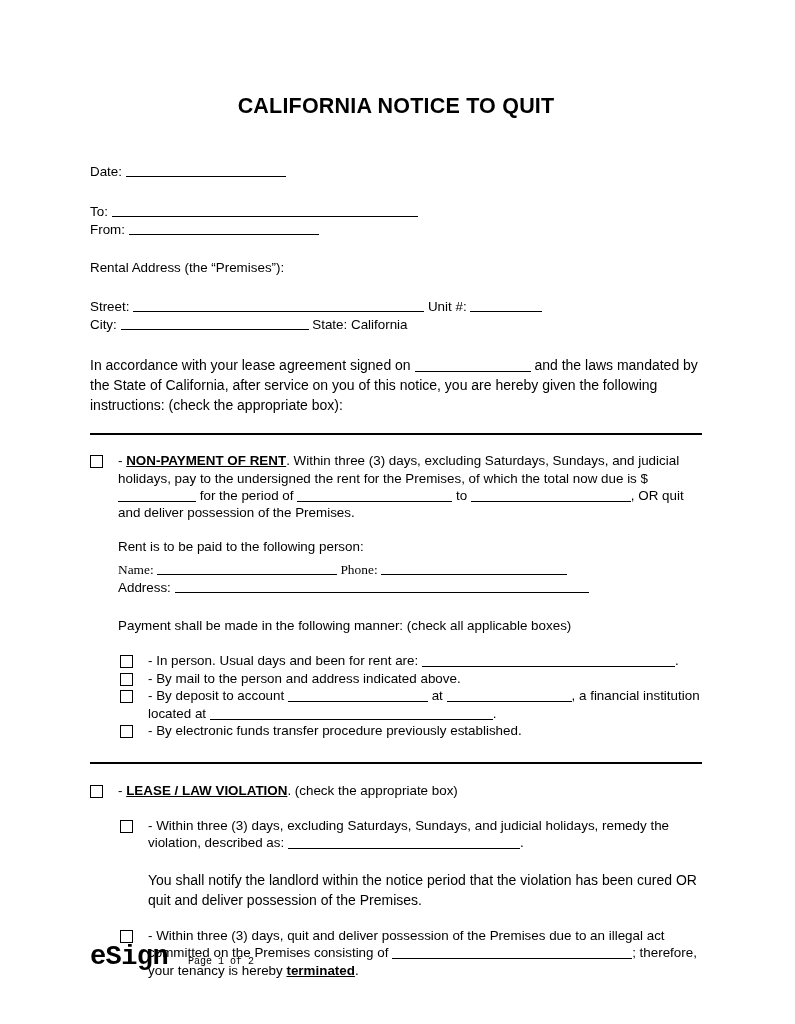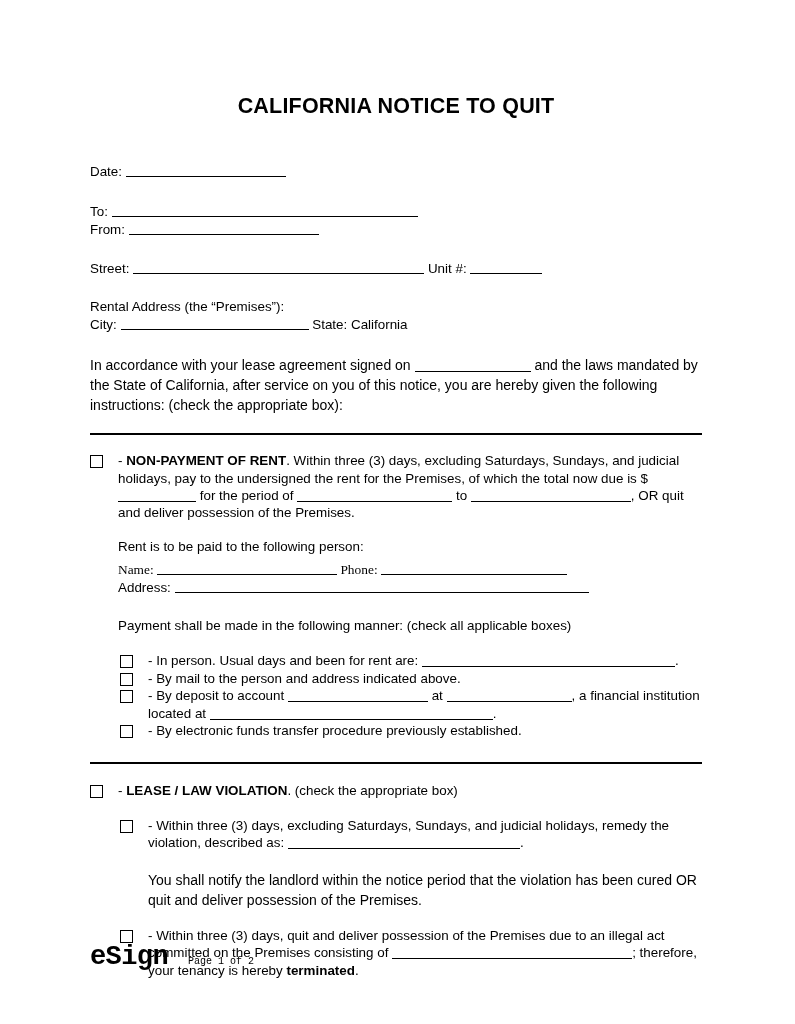--- a/index.html
+++ b/index.html
@@ -43,21 +43,21 @@
   
   .line {
     font-size: 13.4px;
     line-height: 17.4px;
     white-space: nowrap;
   }
   .para {
     font-size: 14px;
     line-height: 20px;
   }
-  .b { font-weight: bold; }
+  .b { font-weight: bold; text-decoration: underline; }
 
   
   .blank {
     display: inline-block;
     border-bottom: 1.6px solid #000;
     vertical-align: baseline;
     height: 12px;
     margin-bottom: -1px;
   }
   .blank-inline {
@@ -152,29 +152,29 @@
     <div class="line" style="margin-top:23px;">
       <span>To:</span>
       <span class="blank" style="width:306px;"></span>
     </div>
 
     <div class="line">
       <span>From:</span>
       <span class="blank" style="width:190px;"></span>
     </div>
 
+    <div class="line" style="margin-top:21px;">Rental Address (the “Premises”):</div>
+
     <div class="line" style="margin-top:22px;">
       <span>Street:</span>
       <span class="blank" style="width:291px;"></span>
       <span>Unit #:</span>
       <span class="blank" style="width:72px;"></span>
     </div>
 
-    <div class="line" style="margin-top:21px;">Rental Address (the “Premises”):</div>
-
     <div class="line">
       <span>City:</span>
       <span class="blank" style="width:188px;"></span>
       <span>State: California</span>
     </div>
 
     <div class="para" style="margin-top:22px;">
       <span>In accordance with your lease agreement signed on </span><span class="blank-inline" style="width:116px;"></span><span> and the laws mandated by the State of California, after service on you of this notice, you are hereby given the following instructions: (check the appropriate box):</span>
     </div>
 

